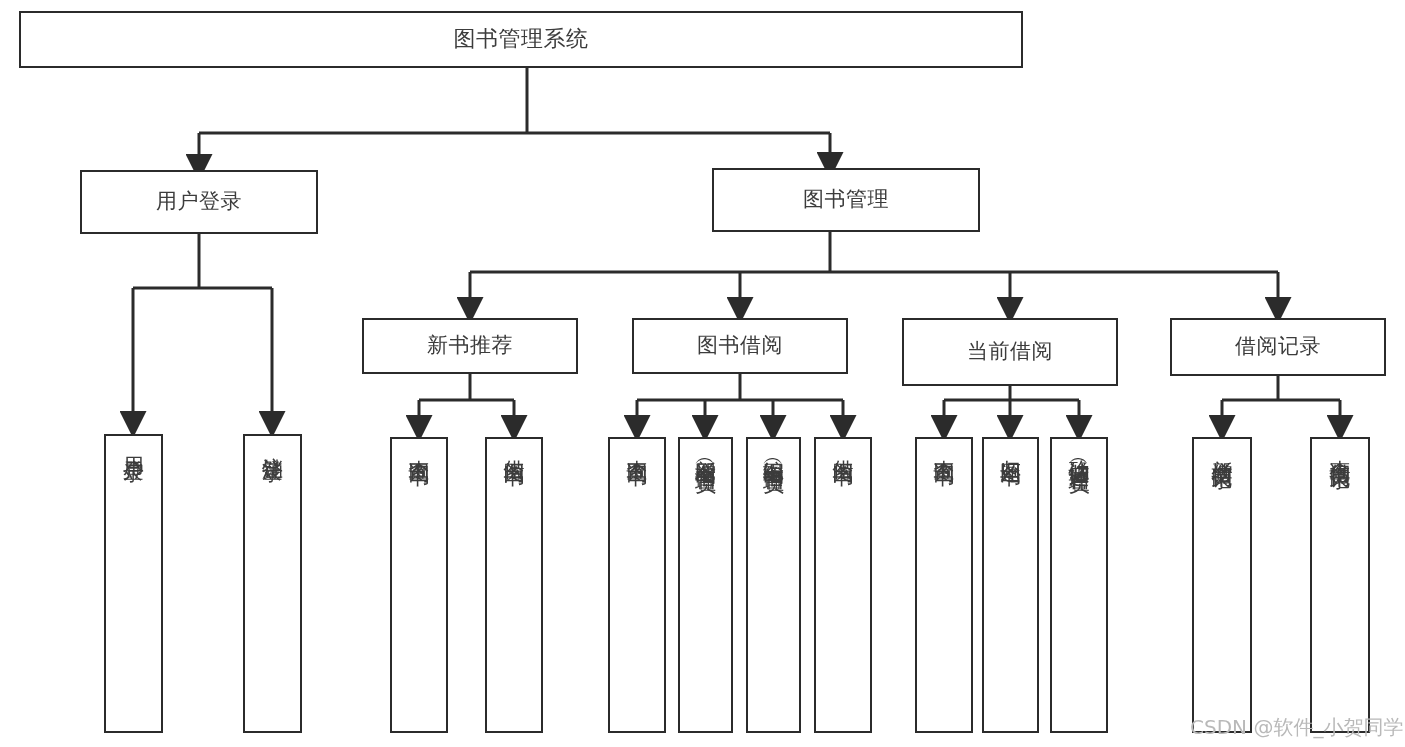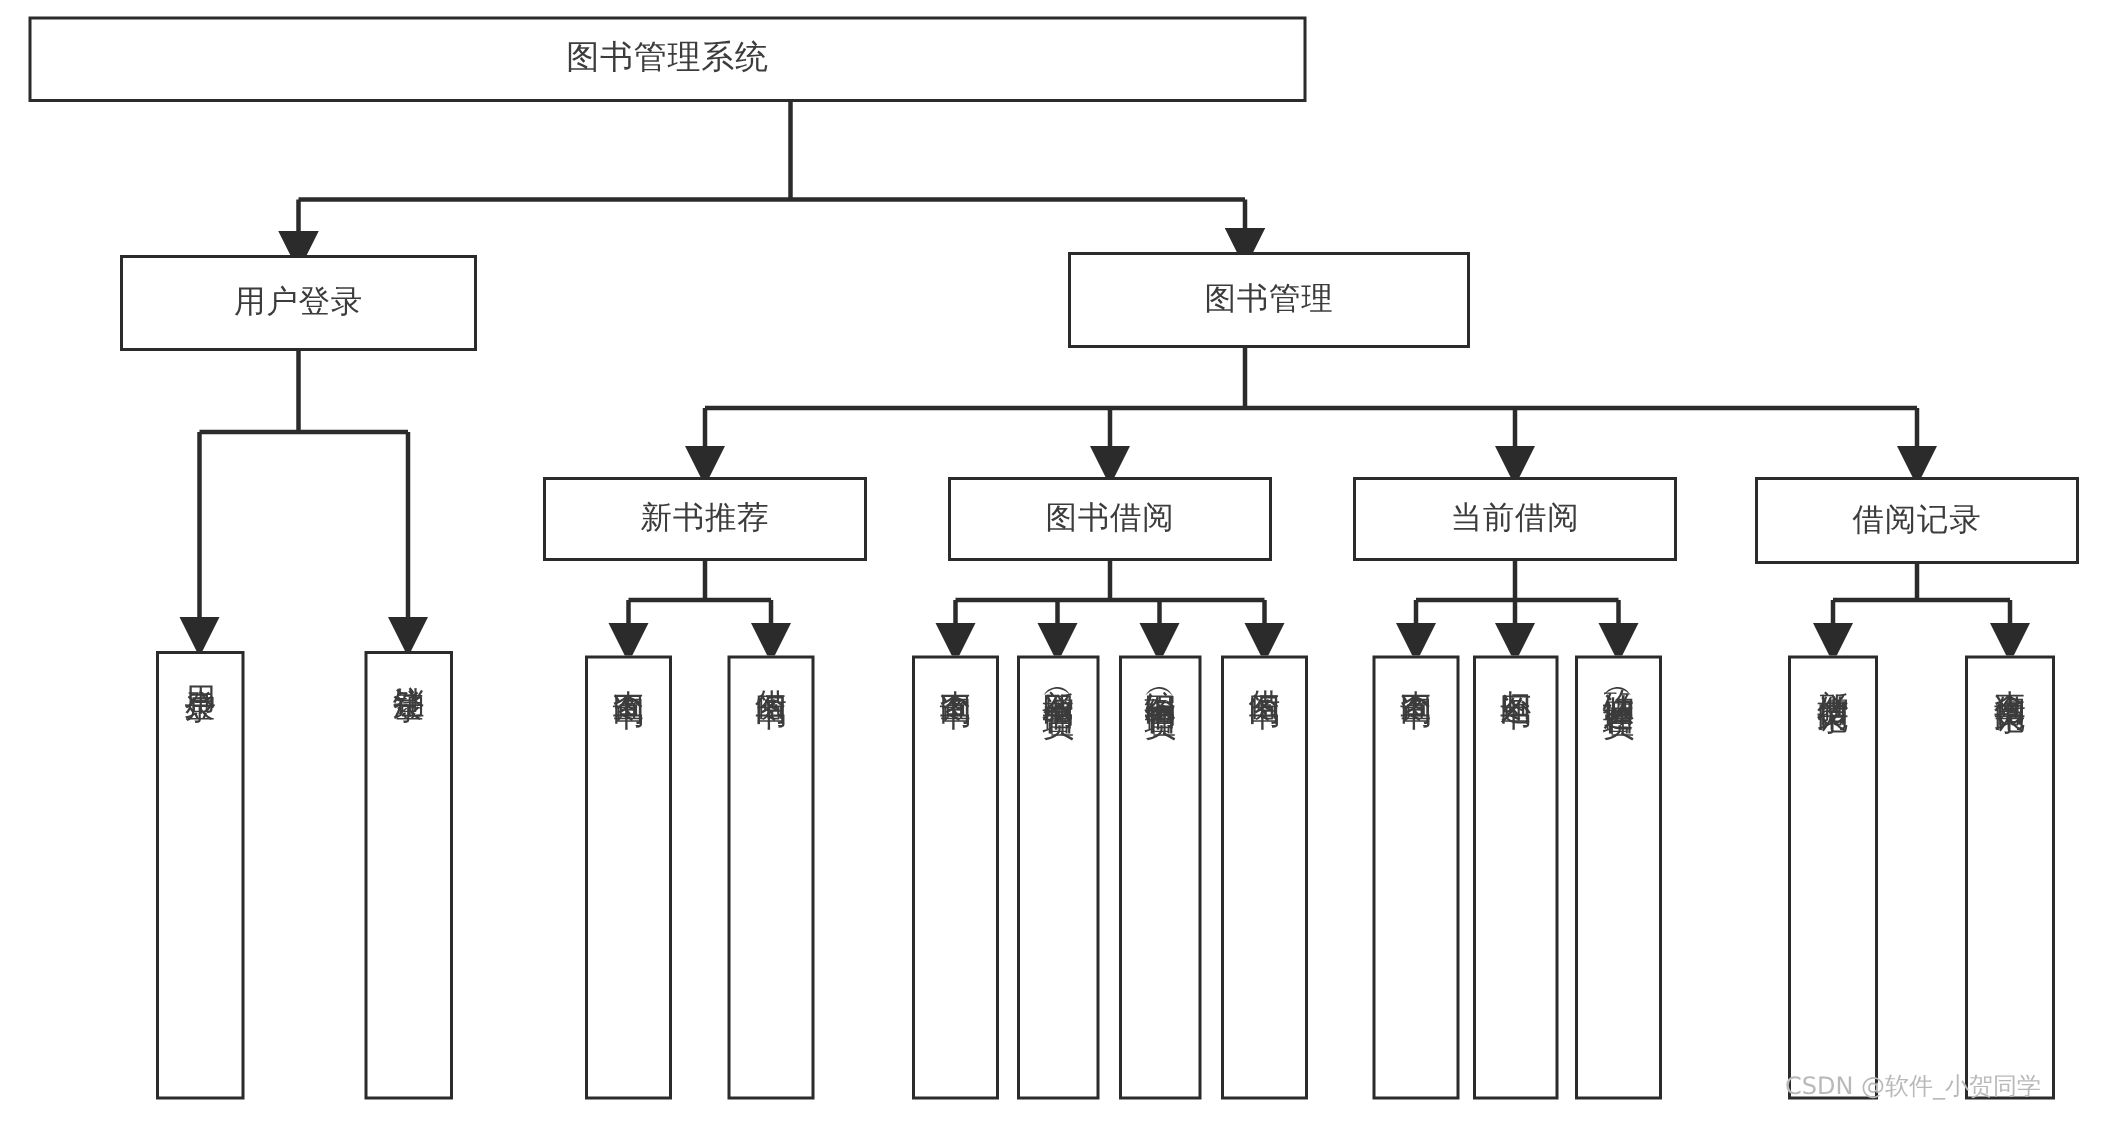--- a/index.html
+++ b/index.html
@@ -60,21 +60,21 @@
     writing-mode: vertical-rl;
     text-orientation: upright;
     font-size: 21px;
     line-height: 1.05;
     letter-spacing: 2px;
     white-space: nowrap;
   }
   .watermark {
     position: absolute;
     color: #b9b9b9;
-    font-size: 16px;
+    font-size: 20px;
     white-space: nowrap;
     z-index: 3;
     font-family: "DejaVu Sans", "Liberation Sans", sans-serif;
     text-align: right;
   }
 </style>
 </head>
 <body>
 
 <div id="canvas">
@@ -122,38 +122,38 @@
       <path d="M1010,400 L1010,418" marker-end="url(#arrow)"></path>
       <path d="M1079,400 L1079,418" marker-end="url(#arrow)"></path>
 
       <path d="M1278,374 L1278,400"></path>
       <path d="M1222,400 L1340,400"></path>
       <path d="M1222,400 L1222,418" marker-end="url(#arrow)"></path>
       <path d="M1340,400 L1340,418" marker-end="url(#arrow)"></path>
     </g>
   </svg>
 
-  <div class="node root horiz" style="left:19px; top:11px; width:852px; height:57px;">
+  <div class="node root horiz" style="left:19px; top:11px; width:1004px; height:57px;">
     <span class="node-label">图书管理系统</span>
   </div>
 
   <div class="node horiz" style="left:80px; top:170px; width:238px; height:64px;">
     <span class="node-label">用户登录</span>
   </div>
   <div class="node horiz" style="left:712px; top:168px; width:268px; height:64px;">
     <span class="node-label">图书管理</span>
   </div>
 
   <div class="node horiz" style="left:632px; top:318px; width:216px; height:56px;">
     <span class="node-label">图书借阅</span>
   </div>
   <div class="node horiz" style="left:362px; top:318px; width:216px; height:56px;">
     <span class="node-label">新书推荐</span>
   </div>
-  <div class="node horiz" style="left:902px; top:318px; width:216px; height:56px;">
+  <div class="node horiz" style="left:902px; top:318px; width:216px; height:68px;">
     <span class="node-label">当前借阅</span>
   </div>
   <div class="node horiz" style="left:1170px; top:318px; width:216px; height:58px;">
     <span class="node-label">借阅记录</span>
   </div>
 
   <div class="node vert" style="left:104px; top:434px; width:59px; height:299px;">
     <span class="node-label">用户登录</span>
   </div>
   <div class="node vert" style="left:243px; top:434px; width:59px; height:299px;">

